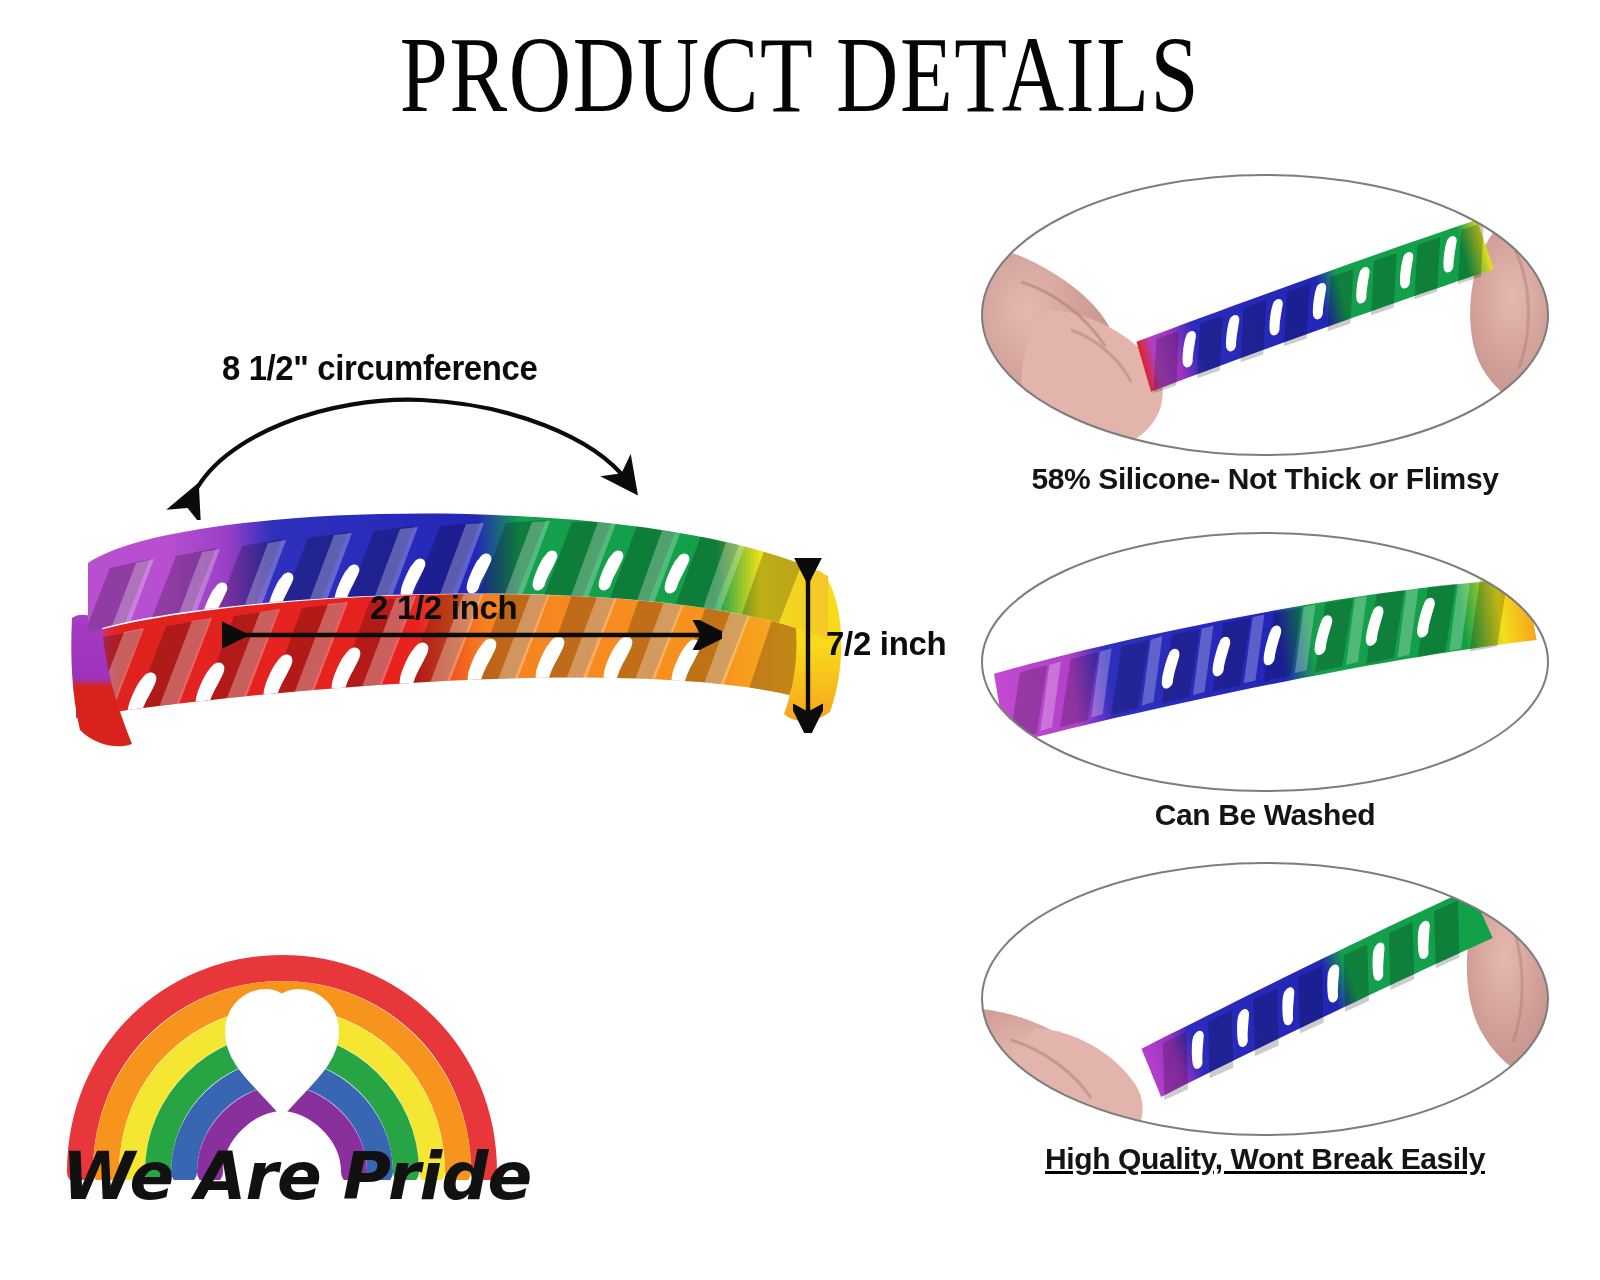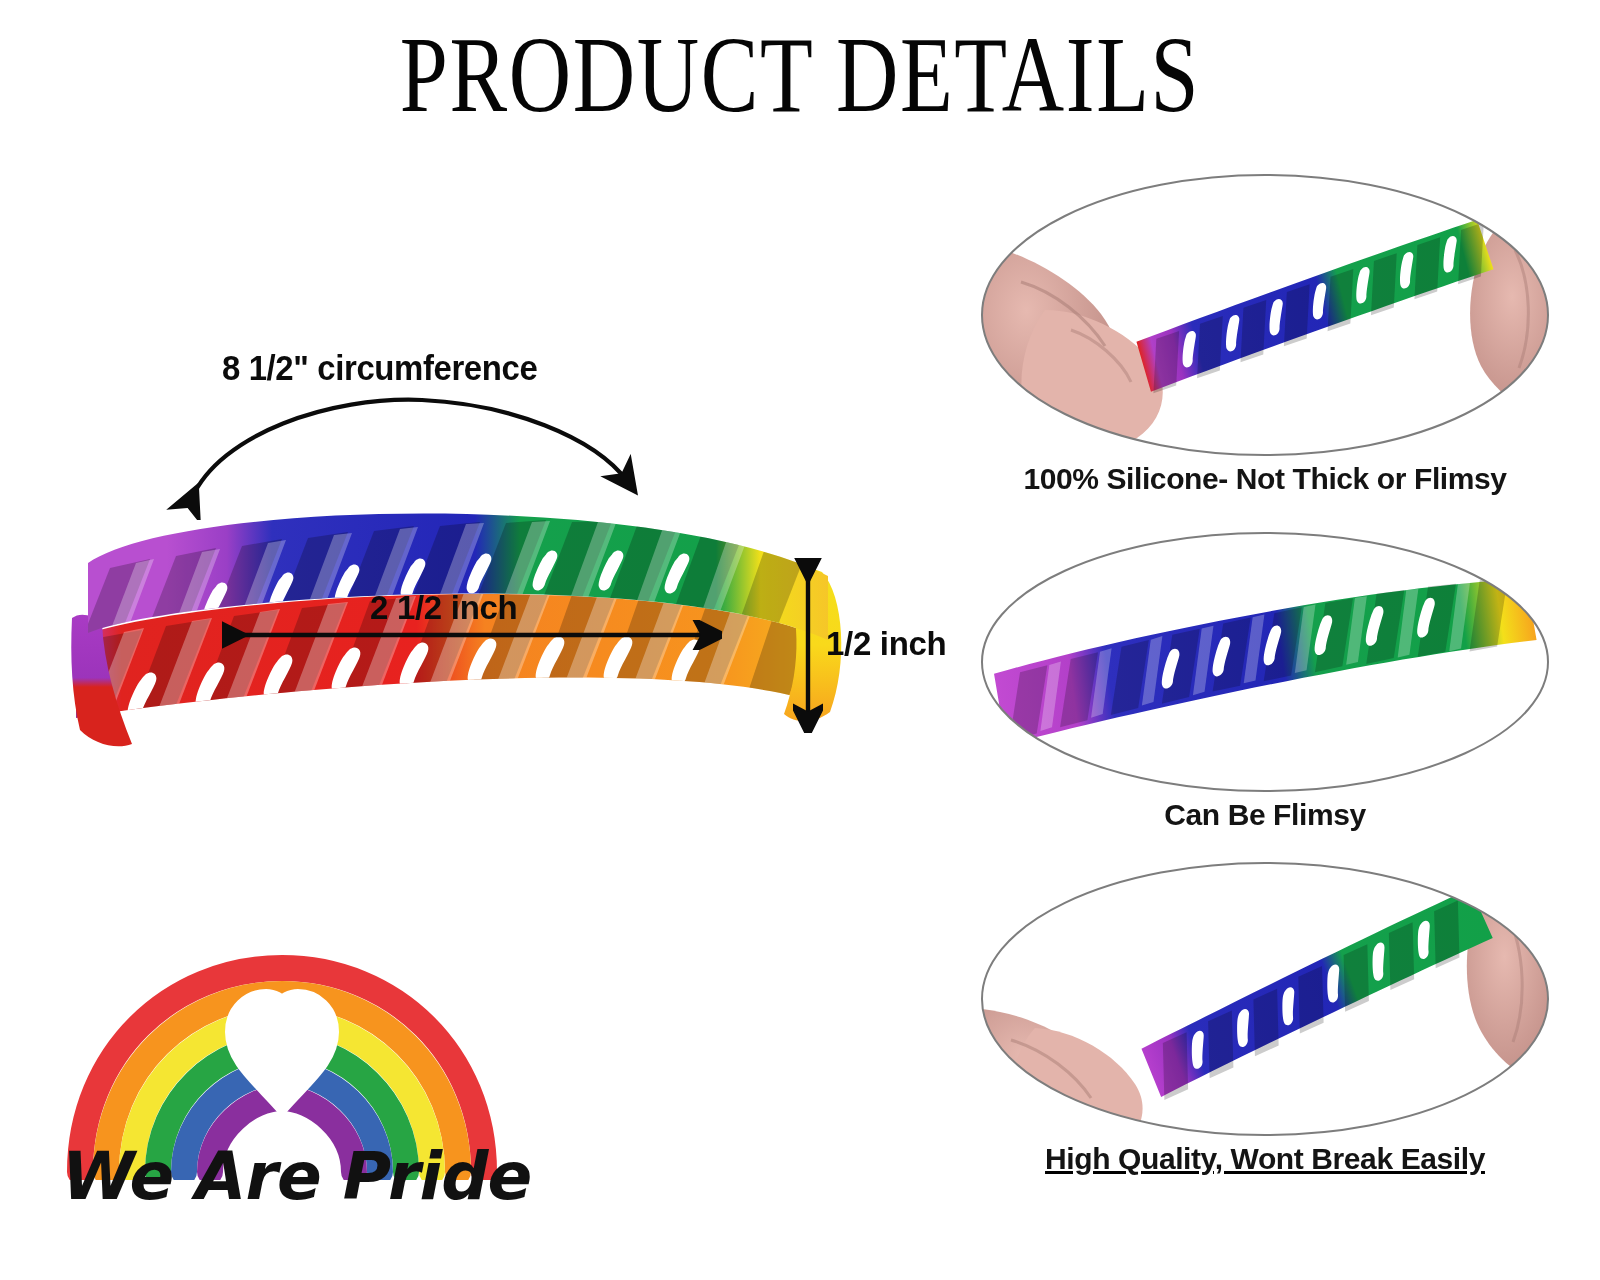--- a/index.html
+++ b/index.html
@@ -263,21 +263,21 @@
         <marker id="hl" markerWidth="9" markerHeight="9" refX="5" refY="4.5" orient="auto">
           <path d="M0,0 L9,4.5 L0,9 L2.4,4.5 Z" fill="#0b0b0b"></path>
         </marker>
         <marker id="hr" markerWidth="9" markerHeight="9" refX="5" refY="4.5" orient="auto">
           <path d="M0,0 L9,4.5 L0,9 L2.4,4.5 Z" fill="#0b0b0b"></path>
         </marker>
       </defs>
       <line x1="10" y1="15" x2="490" y2="15" stroke="#0b0b0b" stroke-width="4.4" marker-start="url(#hl)" marker-end="url(#hr)"></line>
     </svg>
 
-    <div class="dim-v-label">1/2 inch</div>
+    <div class="dim-v-label">7/2 inch</div>
     <svg class="dim-v-svg" width="30" height="175" viewBox="0 0 30 175">
       <defs>
         <marker id="vt" markerWidth="9" markerHeight="9" refX="5" refY="4.5" orient="auto">
           <path d="M0,0 L9,4.5 L0,9 L2.4,4.5 Z" fill="#0b0b0b"></path>
         </marker>
         <marker id="vb" markerWidth="9" markerHeight="9" refX="5" refY="4.5" orient="auto">
           <path d="M0,0 L9,4.5 L0,9 L2.4,4.5 Z" fill="#0b0b0b"></path>
         </marker>
       </defs>
       <line x1="15" y1="10" x2="15" y2="165" stroke="#0b0b0b" stroke-width="4.4" marker-start="url(#vt)" marker-end="url(#vb)"></line>
@@ -359,21 +359,21 @@
               <path d="M350,129 c4,-3 9,0 7,5 c-2,5 -8,18 -9,23 c-2,6 -9,7 -10,2 c-1,-5 6,-22 8,-25 c2,-3 2,-4 4,-5 Z"></path>
               <path d="M396,124 c4,-3 9,0 7,5 c-2,5 -8,18 -9,23 c-2,6 -9,7 -10,2 c-1,-5 6,-22 8,-25 c2,-3 2,-4 4,-5 Z"></path>
               <path d="M442,120 c4,-3 9,0 7,5 c-2,5 -8,18 -9,23 c-2,6 -9,7 -10,2 c-1,-5 6,-22 8,-25 c2,-3 2,-4 4,-5 Z"></path>
               <path d="M488,115 c4,-3 9,0 7,5 c-2,5 -8,18 -9,23 c-2,6 -9,7 -10,2 c-1,-5 6,-22 8,-25 c2,-3 2,-4 4,-5 Z"></path>
             </g>
           </g>
         </g>
         <ellipse cx="290" cy="145" rx="283" ry="140" fill="none" stroke="#7d7d7d" stroke-width="2"></ellipse>
       </svg>
     </div>
-    <div class="cap">100% Silicone- Not Thick or Flimsy</div>
+    <div class="cap">58% Silicone- Not Thick or Flimsy</div>
   </div>
 
   <div class="feature" id="feature-1">
     <div class="oval">
       <svg width="580" height="268" viewBox="0 0 580 268">
         <defs>
           <clipPath id="ov1">
               <ellipse cx="290" cy="134" rx="283" ry="129"></ellipse>
             </clipPath>
           <linearGradient id="f1band" x1="0" y1="0" x2="1" y2="0">
@@ -420,21 +420,21 @@
               <path d="M302,101 c5,-4 10,0 8,6 c-2,5 -9,19 -10,25 c-2,6 -10,8 -11,2 c-1,-6 7,-23 9,-27 c2,-3 2,-4 4,-6 Z"></path>
               <path d="M354,98 c5,-4 10,0 8,6 c-2,5 -9,19 -10,25 c-2,6 -10,8 -11,2 c-1,-6 7,-23 9,-27 c2,-3 2,-4 4,-6 Z"></path>
               <path d="M406,96 c5,-4 10,0 8,6 c-2,5 -9,19 -10,25 c-2,6 -10,8 -11,2 c-1,-6 7,-23 9,-27 c2,-3 2,-4 4,-6 Z"></path>
               <path d="M458,95 c5,-4 10,0 8,6 c-2,5 -9,19 -10,25 c-2,6 -10,8 -11,2 c-1,-6 7,-23 9,-27 c2,-3 2,-4 4,-6 Z"></path>
             </g>
           </g>
         </g>
         <ellipse cx="290" cy="134" rx="283" ry="129" fill="none" stroke="#7d7d7d" stroke-width="2"></ellipse>
       </svg>
     </div>
-    <div class="cap">Can Be Flimsy</div>
+    <div class="cap">Can Be Washed</div>
   </div>
 
   <div class="feature" id="feature-2">
     <div class="oval">
       <svg width="580" height="282" viewBox="0 0 580 282">
         <defs>
           <clipPath id="ov2">
               <ellipse cx="290" cy="141" rx="283" ry="136"></ellipse>
             </clipPath>
           <linearGradient id="f2band" x1="0" y1="0" x2="1" y2="0">

